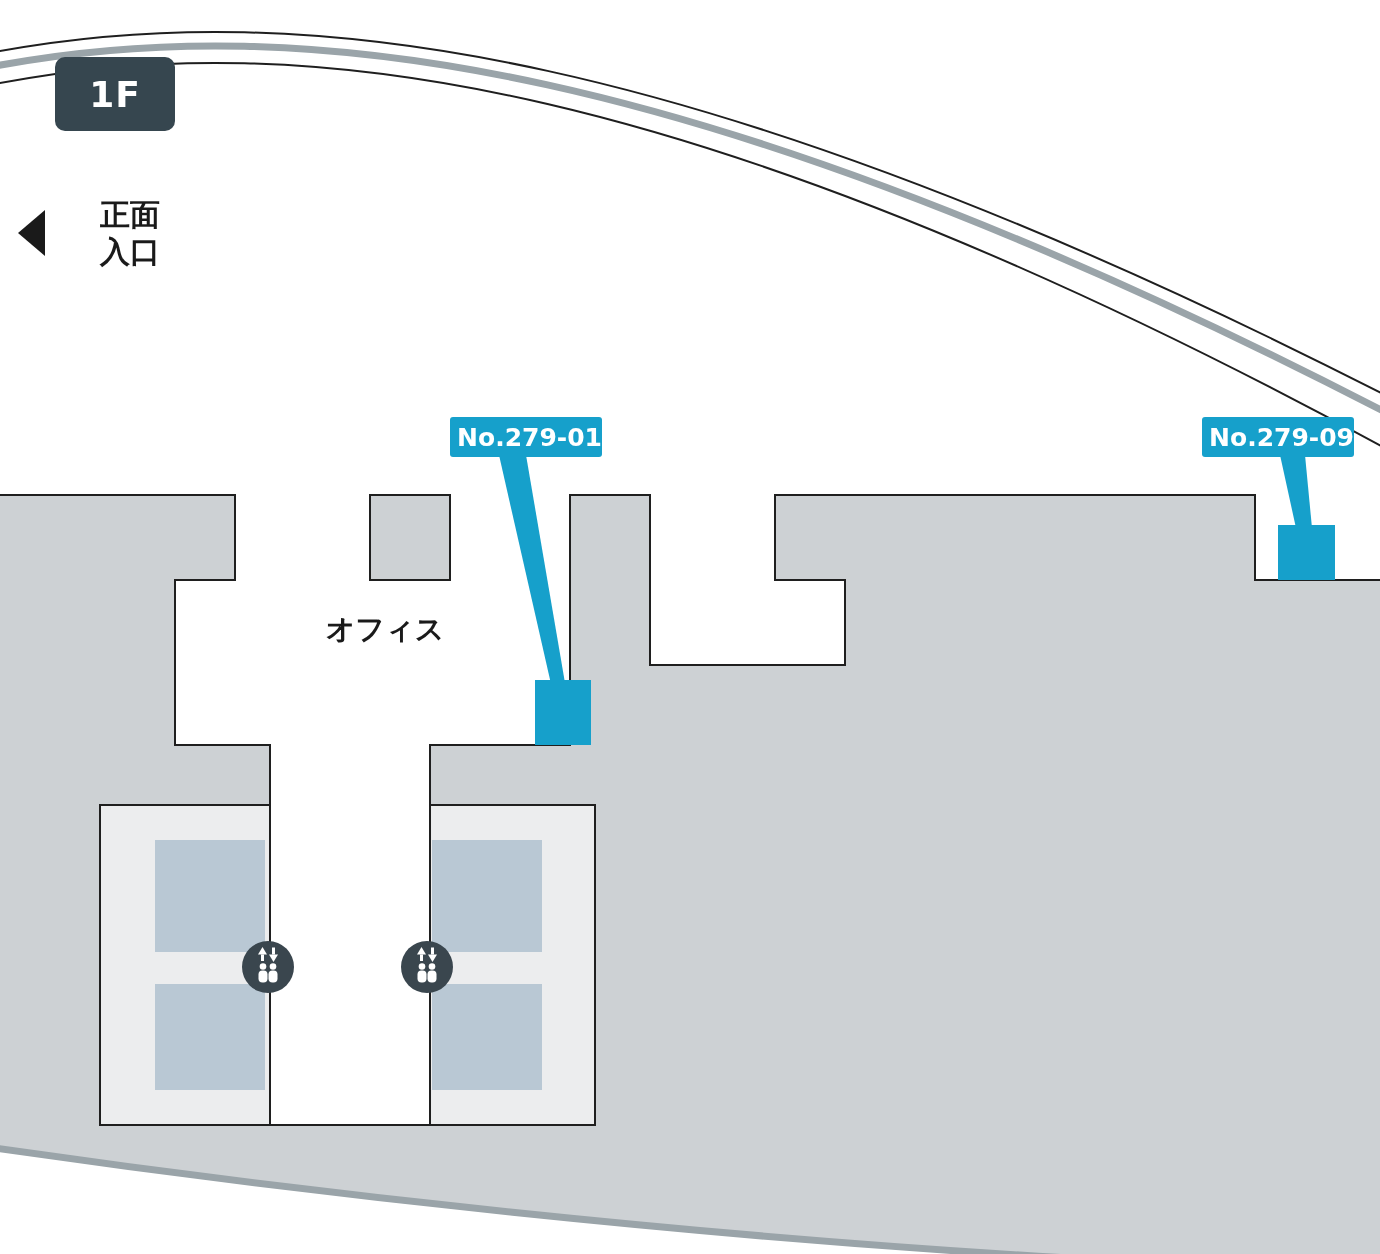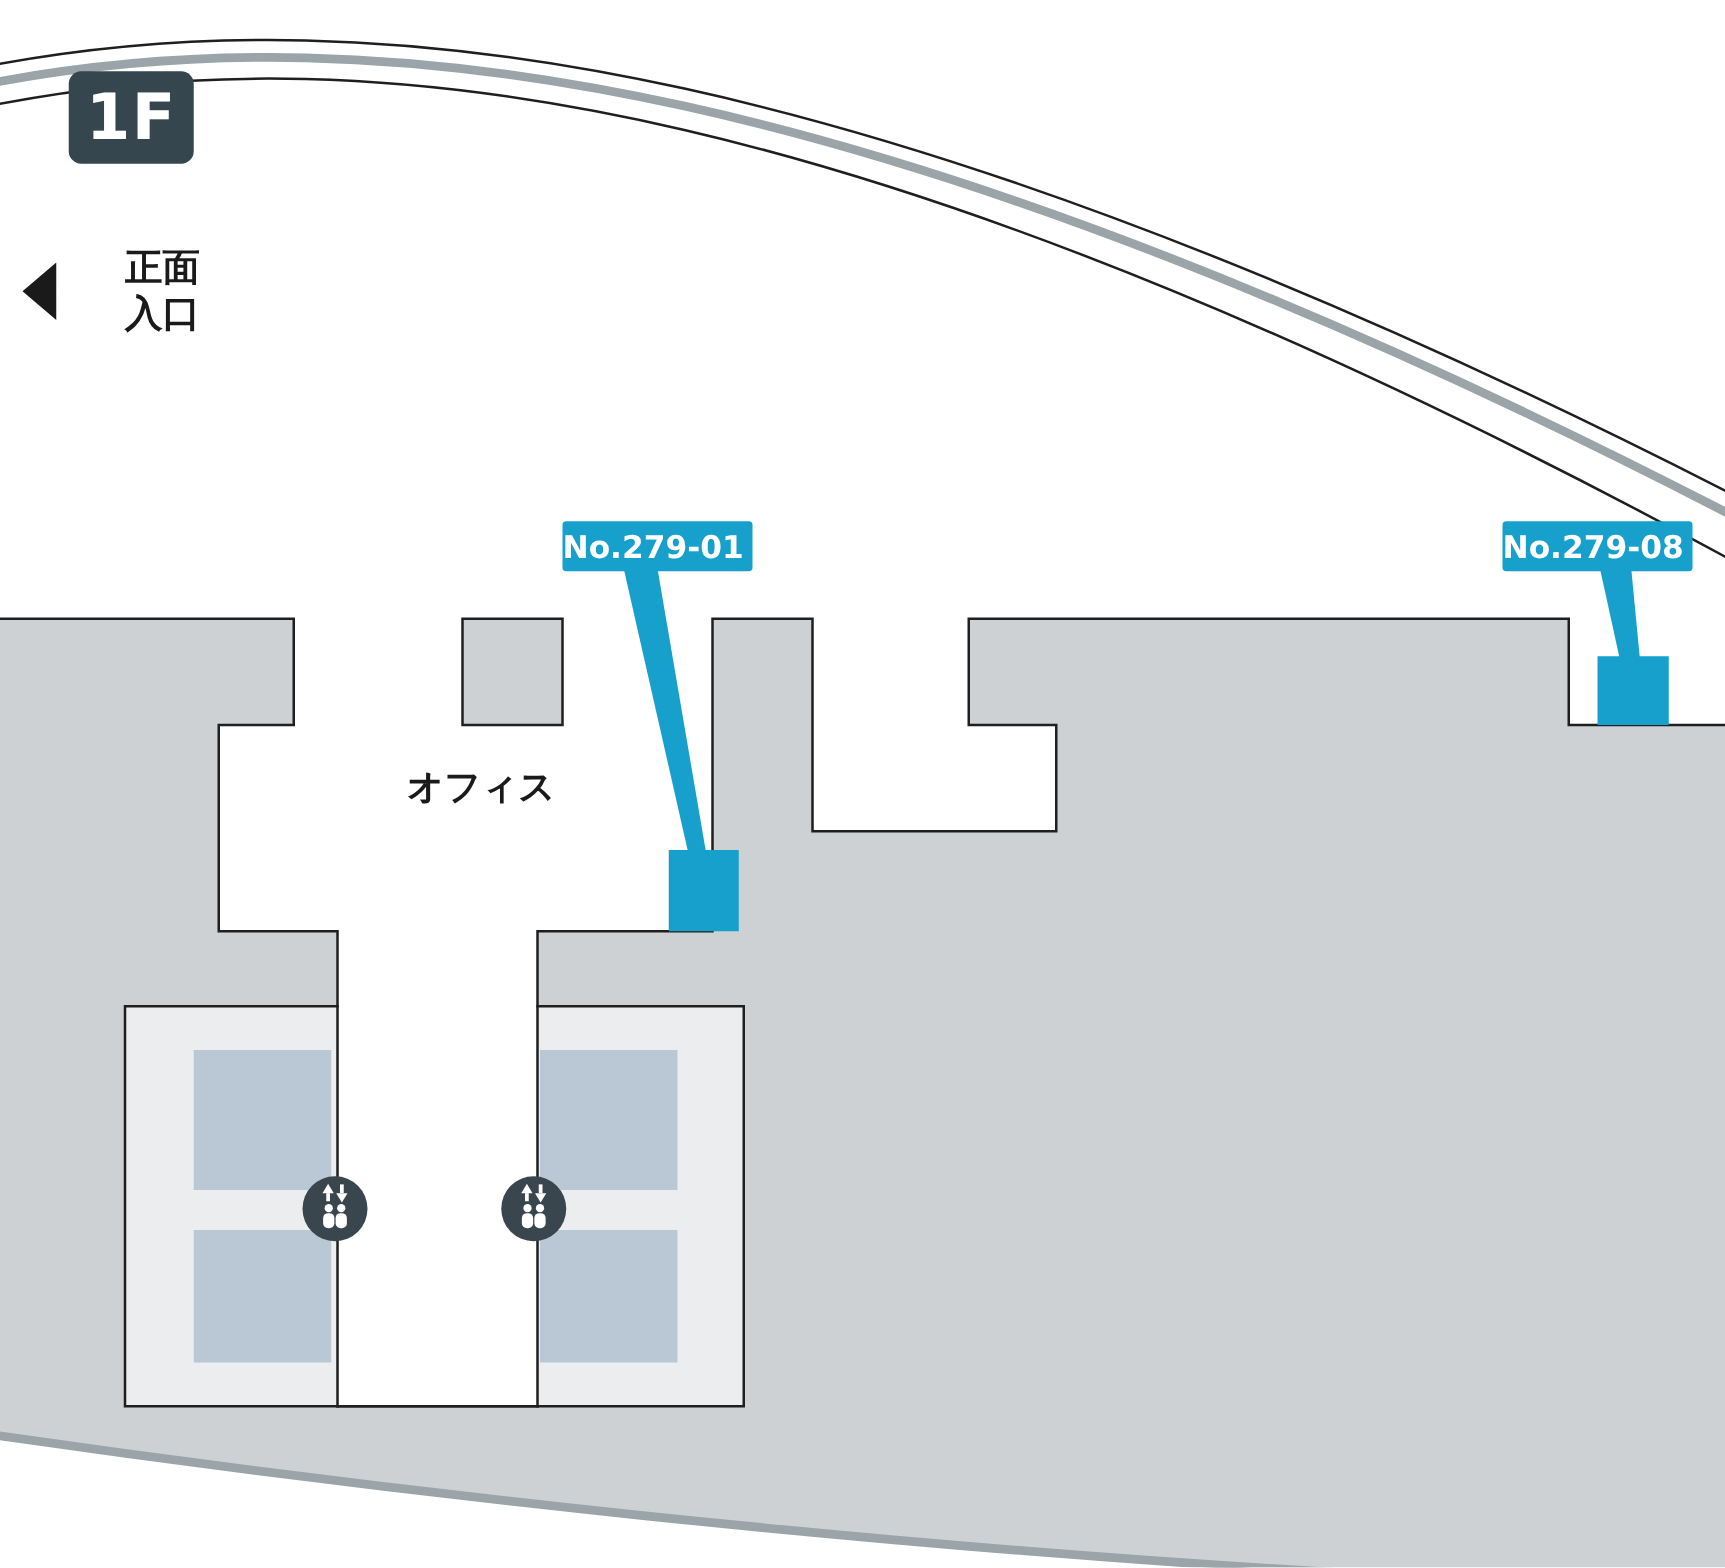--- a/index.html
+++ b/index.html
@@ -4,41 +4,41 @@
 <style>
   html,body{margin:0;padding:0;background:#ffffff;}
   #stage{
     position:relative;width:1380px;height:1254px;background:#ffffff;overflow:hidden;
     font-family:"DejaVu Sans","Liberation Sans",sans-serif;color:#1a1a1a;
   }
   #plan-svg{position:absolute;left:0;top:0;width:1380px;height:1254px;}
   .overlay{position:absolute;}
 
   .floor-badge{
-    left:55px;top:57px;width:100px;height:74px;background:#36464F;border-radius:10px;
-    color:#ffffff;font-size:51px;font-weight:bold;display:flex;align-items:center;justify-content:center;
+    left:55px;top:57px;width:120px;height:74px;background:#36464F;border-radius:10px;
+    color:#ffffff;font-size:36px;font-weight:bold;display:flex;align-items:center;justify-content:center;
     letter-spacing:1px;
   }
   .front-entrance{
     left:18px;top:196px;display:flex;align-items:center;gap:11px;
   }
   .tri-left{
     width:0;height:0;border-top:23px solid transparent;border-bottom:23px solid transparent;
     border-right:27px solid #1a1a1a;
   }
   .front-entrance-text{font-size:30px;font-weight:700;line-height:37px;margin-left:44px;}
 
   .office-entrance{
     left:285px;top:610px;width:200px;text-align:center;
     font-size:29px;font-weight:700;line-height:39px;
   }
 
   .signage-badge{
     width:152px;height:40px;background:#16A0CB;border-radius:3px;color:#ffffff;
-    font-size:25px;font-weight:600;display:flex;align-items:center;justify-content:flex-start;
+    font-size:25px;font-weight:600;display:flex;align-items:center;justify-content:flex-end;
     cursor:pointer;
   }
   .badge-01{left:450px;top:417px;}
   .badge-02{left:1202px;top:417px;}
 </style>
 </head>
 <body>
 
 <div id="stage">
 
@@ -112,16 +112,16 @@
   </div>
 
   <div class="overlay office-entrance">
     <div>オフィス</div>
   </div>
 
   <div class="overlay signage-badge badge-01">
     <span>No.279-01</span>
   </div>
   <div class="overlay signage-badge badge-02">
-    <span>No.279-08</span>
+    <span>No.279-09</span>
   </div>
 
 </div>
 
 </body></html>

